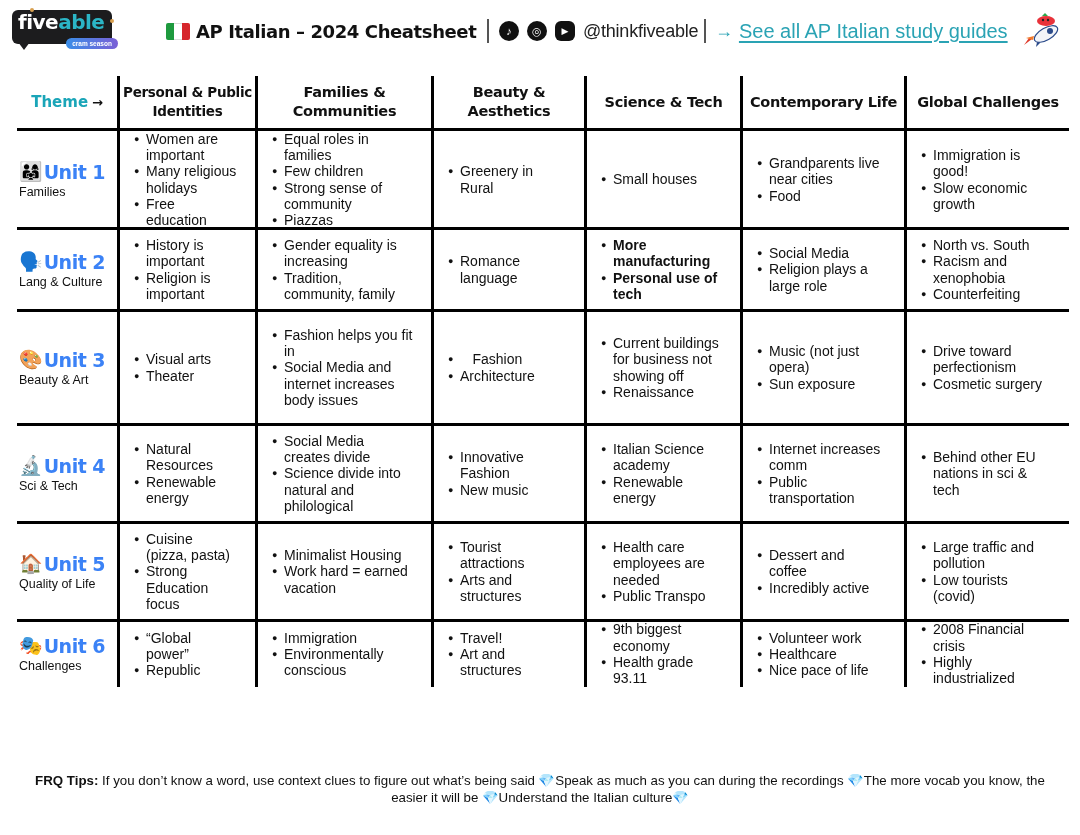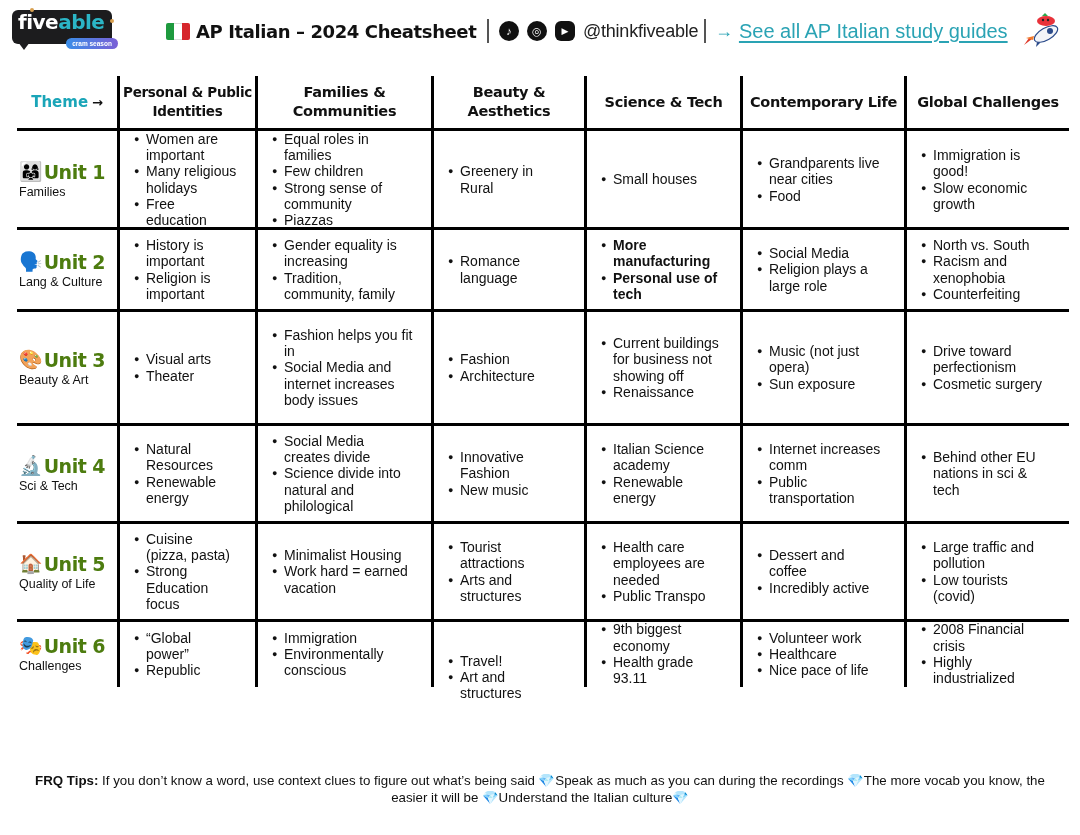--- a/index.html
+++ b/index.html
@@ -35,21 +35,21 @@
 
     .cell { position: absolute; display: flex; align-items: center; }
     .hdr { justify-content: center; text-align: center; font-family: "DejaVu Sans", sans-serif; font-weight: bold; font-size: 14.5px; line-height: 19px; letter-spacing: -0.3px; color: #111; }
     .hdr-sm { font-size: 13.5px; }
     .theme-hdr { justify-content: flex-end; padding-right: 14px; font-family: "DejaVu Sans", sans-serif; font-weight: bold; font-size: 15px; color: #1aa5b8; }
     .theme-hdr .arr { color: #111; margin-left: 4px; font-size: 13px; }
 
     .unit-cell { flex-direction: column; align-items: flex-start; justify-content: center; padding-left: 19px; }
     .unit-line { display: flex; align-items: center; }
     .unit-emoji { font-size: 19px; line-height: 22px; margin-right: 1px; }
-    .unit-name { font-family: "DejaVu Sans", sans-serif; font-weight: bold; font-size: 19px; letter-spacing: -0.5px; color: #4d7c0f; }
+    .unit-name { font-family: "DejaVu Sans", sans-serif; font-weight: bold; font-size: 19px; letter-spacing: -0.5px; color: #3b82f6; }
     .unit-sub { font-size: 12.5px; color: #111; margin-top: 2px; }
 
     .content { padding-left: 14px; padding-right: 18px; }
     ul.items { list-style: none; }
     ul.items li { position: relative; padding-left: 12px; font-size: 14px; line-height: 16.3px; color: #111; }
     ul.items li::before { content: "\25CF"; position: absolute; left: 0; top: 0; font-size: 9px; line-height: 16.3px; }
 
     .frq { position: absolute; left: 0; top: 772px; width: 1080px; text-align: center; font-size: 13.3px; line-height: 17px; color: #111; padding: 0 18px; }
     .frq b { font-weight: bold; }
     .gem { color: #5bc8f0; }
@@ -223,21 +223,21 @@
         <li>Visual arts</li>
         <li>Theater</li>
       </ul>
     </div>
     <div class="cell content" style="left: 258px; top: 312px; width: 173px; height: 111px;">
       <ul class="items">
         <li>Fashion helps you fit in</li>
         <li>Social Media and internet increases body issues</li>
       </ul>
     </div>
-    <div class="cell content" style="left: 434px; top: 312px; width: 150px; height: 111px;">
+    <div class="cell content" style="left: 434px; top: 312px; width: 150px; height: 111px; text-align: center;">
       <ul class="items">
         <li>Fashion</li>
         <li>Architecture</li>
       </ul>
     </div>
     <div class="cell content" style="left: 587px; top: 312px; width: 153px; height: 111px;">
       <ul class="items">
         <li>Current buildings for business not showing off</li>
         <li>Renaissance</li>
       </ul>
@@ -351,21 +351,21 @@
         <li>“Global power”</li>
         <li>Republic</li>
       </ul>
     </div>
     <div class="cell content" style="left: 258px; top: 622px; width: 173px; height: 64px;">
       <ul class="items">
         <li>Immigration</li>
         <li>Environmentally conscious</li>
       </ul>
     </div>
-    <div class="cell content" style="left: 434px; top: 645px; width: 150px; height: 64px;">
+    <div class="cell content" style="left: 434px; top: 622px; width: 150px; height: 64px;">
       <ul class="items">
         <li>Travel!</li>
         <li>Art and structures</li>
       </ul>
     </div>
     <div class="cell content" style="left: 587px; top: 622px; width: 153px; height: 64px;">
       <ul class="items">
         <li>9th biggest economy</li>
         <li>Health grade 93.11</li>
       </ul>

